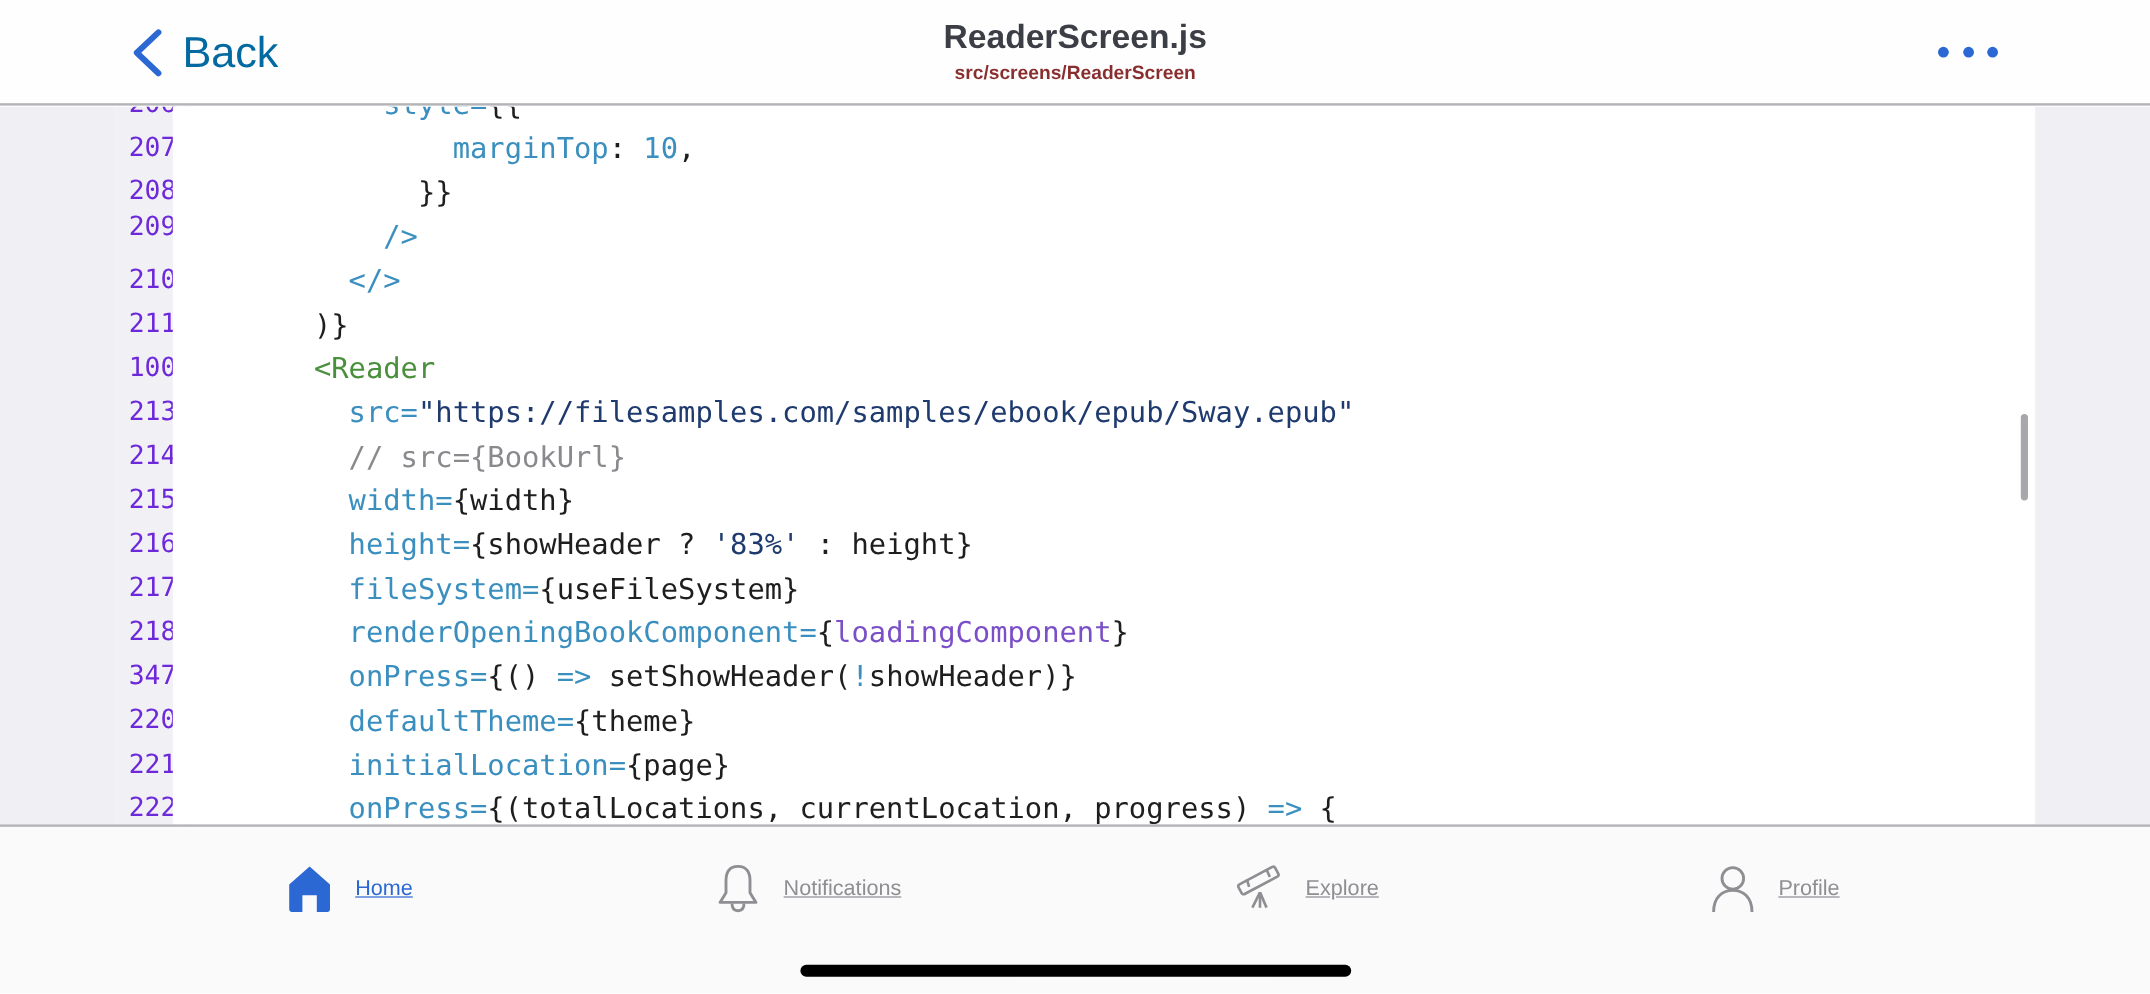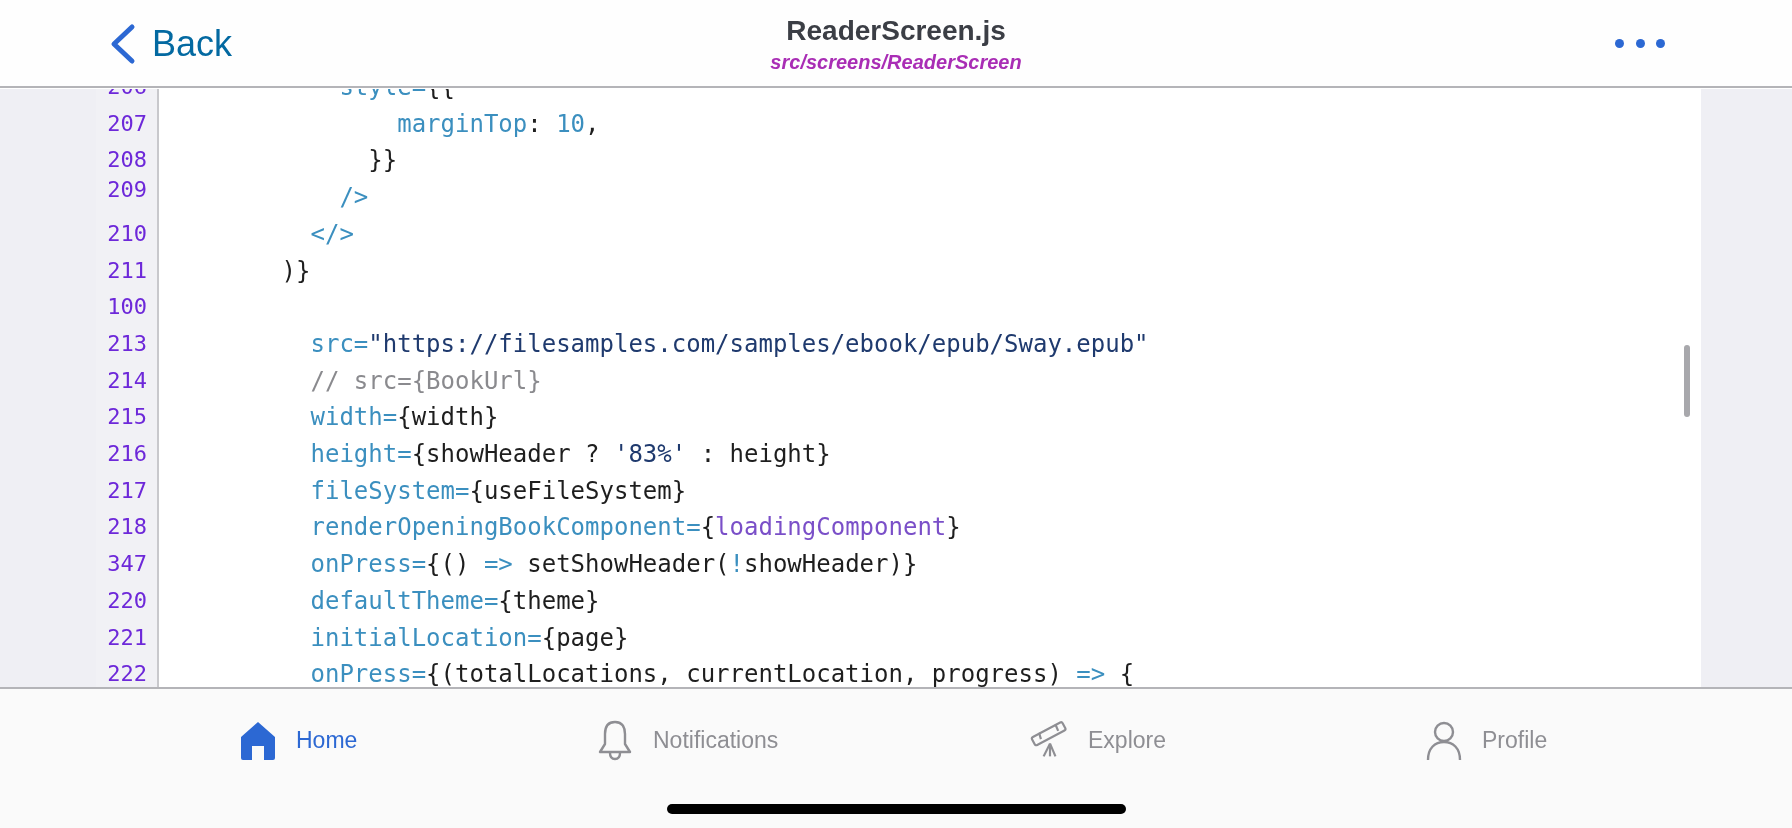--- a/index.html
+++ b/index.html
@@ -5,47 +5,47 @@
   * { box-sizing: border-box; margin: 0; padding: 0; }
   html, body { width: 1792px; height: 828px; overflow: hidden; background: #ffffff; }
   body { position: relative; font-family: "Liberation Sans", sans-serif; }
 
   .header { position: absolute; left: 0; top: 0; width: 1792px; height: 88px; background: #fefefe; border-bottom: 2px solid #b4b4b8; }
   .back-btn { position: absolute; left: 108px; top: 20px; height: 48px; display: flex; align-items: center; cursor: pointer; color: #2c68d3; }
   .back-btn svg { width: 30px; height: 42px; margin-right: 14px; }
   .back-label { font-size: 36px; color: #0369a1; }
   .title-wrap { position: absolute; left: 0; right: 0; top: 14px; text-align: center; }
   .title { font-size: 28px; font-weight: bold; color: #3b3e45; line-height: 34px; }
-  .subtitle { font-size: 20px; color: #a21caf; line-height: 28px; font-weight: bold; opacity: 0.92; font-style: italic; }
+  .subtitle { font-size: 16px; color: #7f1d1d; line-height: 28px; font-weight: bold; opacity: 0.92; }
   .more-btn { position: absolute; left: 1612px; top: 30px; width: 56px; height: 26px; display: flex; align-items: center; justify-content: space-between; cursor: pointer; }
   .more-btn span { width: 9px; height: 9px; border-radius: 50%; background: #2c68d3; display: block; margin: 0 3px; }
 
   .left-margin { position: absolute; left: 0; top: 89px; width: 96px; height: 598px; background: #efeff4; }
   .right-margin { position: absolute; left: 1696px; top: 89px; width: 96px; height: 598px; background: #efeff4; }
   .gutter { position: absolute; left: 96px; top: 89px; width: 63px; height: 598px; background: #f1f1f5; border-right: 2px solid #c8c8cc; overflow: hidden; }
-  .code-area { position: absolute; left: 164px; top: 89px; width: 1537px; height: 598px; background: #ffffff; overflow: hidden; }
+  .code-area { position: absolute; left: 144px; top: 89px; width: 1537px; height: 598px; background: #ffffff; overflow: hidden; }
 
   .ln { position: absolute; right: 10px; font-family: "DejaVu Sans Mono", monospace; font-size: 22px; color: #6d28d9; height: 36.7px; line-height: 36.7px; text-align: right; width: 60px; }
   .code-line { position: absolute; left: 2px; font-family: "DejaVu Sans Mono", monospace; font-size: 24px; white-space: pre; height: 36.7px; line-height: 36.7px; color: #1e1e1e; }
 
   .t-attr { color: #3b8fbf; }
   .t-tag { color: #4a8f3c; }
   .t-str { color: #1f3a6e; }
   .t-num { color: #3b8fbf; }
   .t-comment { color: #8a8a8e; }
   .t-var { color: #7a4fc8; }
   .t-punct { color: #1e1e1e; }
   .t-op { color: #3b8fbf; }
 
   .scrollbar-thumb { position: absolute; left: 1684px; top: 345px; width: 6px; height: 72px; border-radius: 3px; background: #a8a8ac; cursor: pointer; }
 
   .tabbar { position: absolute; left: 0; top: 687px; width: 1792px; height: 141px; background: #fafafa; border-top: 2px solid #b4b4b8; }
   .tab { position: absolute; top: 26px; height: 50px; display: flex; align-items: center; cursor: pointer; }
   .tab svg { width: 40px; height: 44px; margin-right: 18px; }
-  .tab-label { font-size: 23px; color: #8e8e93; }
+  .tab-label { font-size: 18px; color: #8e8e93; text-decoration: underline; }
   .tab.active .tab-label { color: #2c68d3; }
   .home-indicator { position: absolute; left: 667px; top: 115px; width: 459px; height: 10px; border-radius: 5px; background: #000000; }
 </style>
 </head>
 <body>
 
 <div class="header">
   <div class="back-btn">
     <svg viewBox="0 0 30 42">
       <polyline points="24,4 6,21 24,38" fill="none" stroke="#2c68d3" stroke-width="5" stroke-linecap="round" stroke-linejoin="round"></polyline>
@@ -85,20 +85,21 @@
     <div class="ln" style="top: 530.5px;">221</div>
     <div class="ln" style="top: 567.2px;">222</div>
   </div>
 <div class="code-area" id="code-area">
     <div class="code-line" style="top: -20px;"><span>            </span><span class="t-attr">style=</span><span class="t-punct">{{</span></div>
     <div class="code-line" style="top: 16.7px;"><span>                </span><span class="t-attr">marginTop</span><span class="t-punct">: </span><span class="t-num">10</span><span class="t-punct">,</span></div>
     <div class="code-line" style="top: 53.4px;"><span>              </span><span class="t-punct">}}</span></div>
     <div class="code-line" style="top: 90.1px;"><span>            </span><span class="t-attr">/&gt;</span></div>
     <div class="code-line" style="top: 126.8px;"><span>          </span><span class="t-attr">&lt;/&gt;</span></div>
     <div class="code-line" style="top: 163.5px;"><span>        </span><span class="t-punct">)}</span></div>
+    <div class="code-line" style="top: 200.2px;"><span>        </span><span class="t-tag">&lt;Reader</span></div>
     <div class="code-line" style="top: 236.9px;"><span>          </span><span class="t-attr">src=</span><span class="t-str">"https://filesamples.com/samples/ebook/epub/Sway.epub"</span></div>
     <div class="code-line" style="top: 273.6px;"><span>          </span><span class="t-comment">// src={BookUrl}</span></div>
     <div class="code-line" style="top: 310.3px;"><span>          </span><span class="t-attr">width=</span><span class="t-punct">{width}</span></div>
     <div class="code-line" style="top: 347px;"><span>          </span><span class="t-attr">height=</span><span class="t-punct">{showHeader ? </span><span class="t-str">'83%'</span><span class="t-punct"> : height}</span></div>
     <div class="code-line" style="top: 383.7px;"><span>          </span><span class="t-attr">fileSystem=</span><span class="t-punct">{useFileSystem}</span></div>
     <div class="code-line" style="top: 420.4px;"><span>          </span><span class="t-attr">renderOpeningBookComponent=</span><span class="t-punct">{</span><span class="t-var">loadingComponent</span><span class="t-punct">}</span></div>
     <div class="code-line" style="top: 457.1px;"><span>          </span><span class="t-attr">onPress=</span><span class="t-punct">{() </span><span class="t-op">=&gt;</span><span class="t-punct"> setShowHeader(</span><span class="t-op">!</span><span class="t-punct">showHeader)}</span></div>
     <div class="code-line" style="top: 493.8px;"><span>          </span><span class="t-attr">defaultTheme=</span><span class="t-punct">{theme}</span></div>
     <div class="code-line" style="top: 530.5px;"><span>          </span><span class="t-attr">initialLocation=</span><span class="t-punct">{page}</span></div>
     <div class="code-line" style="top: 567.2px;"><span>          </span><span class="t-attr">onPress=</span><span class="t-punct">{(totalLocations, currentLocation, progress) </span><span class="t-op">=&gt;</span><span class="t-punct"> {</span></div>

